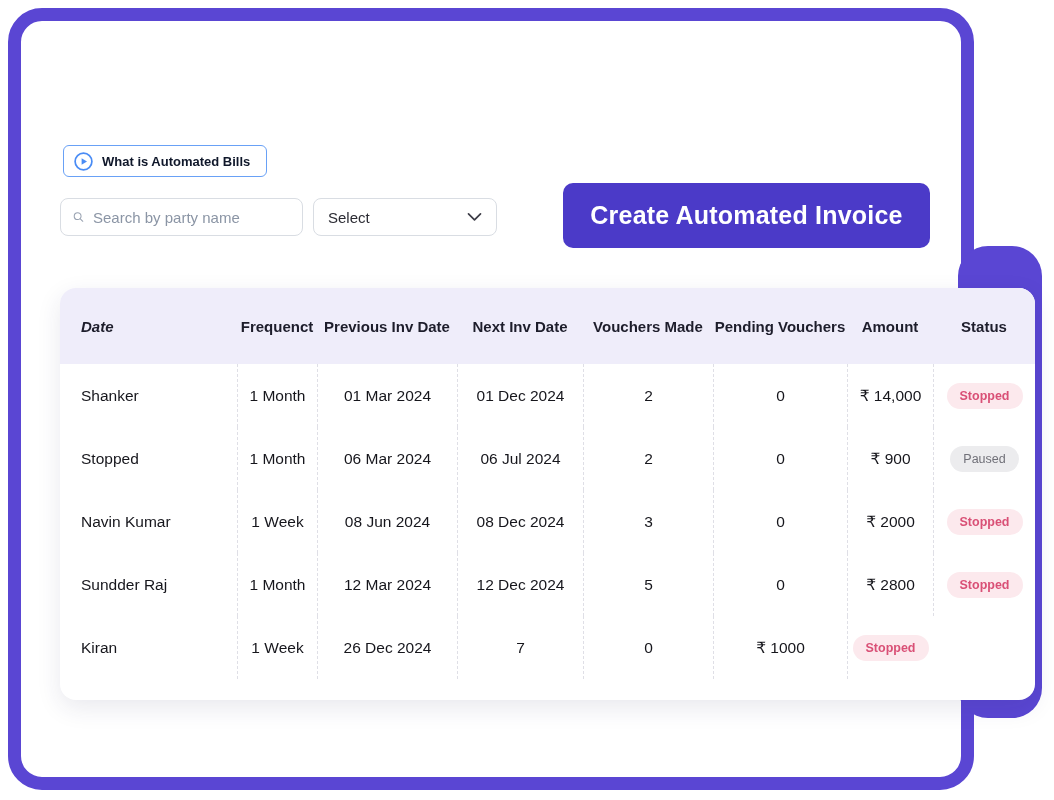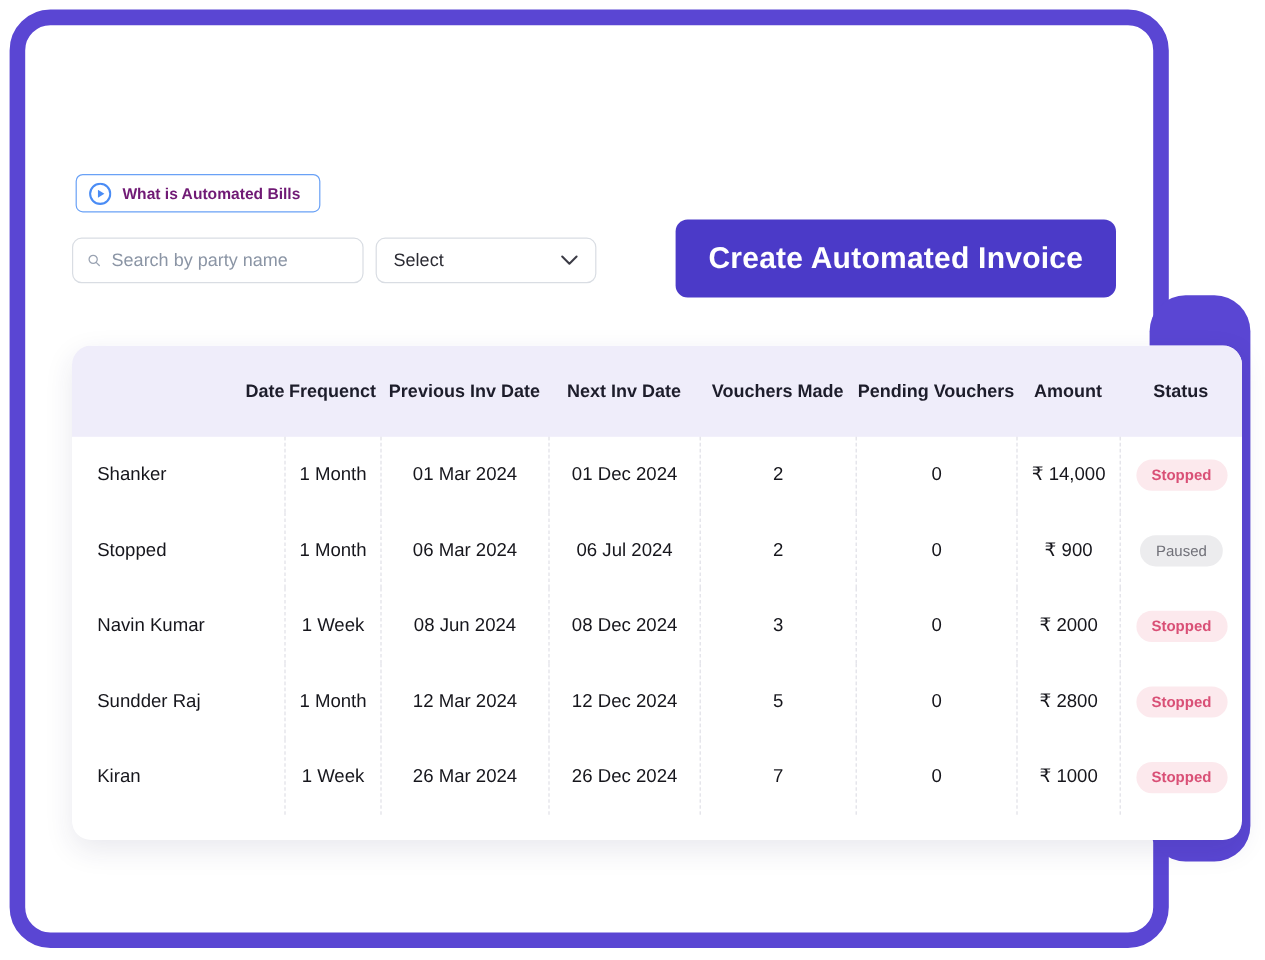--- a/index.html
+++ b/index.html
@@ -16,21 +16,21 @@
 
   
   .page-head { position:absolute; left:64px; top:64px; display:flex; align-items:center; gap:14px; }
   .back-arrow { width:22px; height:22px; display:flex; align-items:center; justify-content:center; cursor:pointer; }
   .page-title { font-size:15.5px; font-weight:700; color:#34445c; letter-spacing:.2px; }
 
   
   .help-btn { position:absolute; left:63px; top:145px; height:32px; padding:0 16px 0 10px;
               display:flex; align-items:center; gap:9px; background:#fff;
               border:1px solid #69a1f6; border-radius:6px; cursor:pointer; }
-  .help-btn span { font-size:13px; font-weight:700; color:#701a75; }
+  .help-btn span { font-size:13px; font-weight:700; color:#0f172a; }
 
   
   .search-box { position:absolute; left:60px; top:198px; width:243px; height:38px;
                 border:1px solid #d9dde3; border-radius:8px; background:#fff;
                 display:flex; align-items:center; padding:0 10px 0 12px; gap:9px; }
   .search-box input { border:none; outline:none; flex:1; font-size:15px; color:#333;
                       font-family:"Liberation Sans","DejaVu Sans",sans-serif; }
   .search-box input::placeholder { color:#8b95a5; }
 
   .select-box { position:absolute; left:313px; top:198px; width:184px; height:38px;
@@ -45,21 +45,21 @@
                 color:#ffffff; font-size:25px; font-weight:700; letter-spacing:.2px;
                 font-family:"Liberation Sans","DejaVu Sans",sans-serif; }
 
   
   .table-card { position:absolute; left:60px; top:288px; width:975px; height:412px;
                 background:#ffffff; border-radius:16px; overflow:hidden;
                 box-shadow:0 8px 24px rgba(40,40,90,.10); }
   .tgrid-head { display:grid; grid-template-columns:177px 80px 140px 126px 130px 134px 86px 102px;
                 align-items:center; height:76px; background:#efedfa; }
   .th { font-size:15px; font-weight:700; color:#1d1d2b; text-align:center; }
-  .th:first-child { text-align:right; padding-left:21px; }
+  .th:first-child { text-align:left; padding-left:21px;font-style:italic; }
   .trow { display:grid; grid-template-columns:177px 80px 140px 126px 130px 134px 86px 102px;
           align-items:center; height:63px; }
   .td { font-size:15.5px; color:#16161c; text-align:center; height:100%;
         display:flex; align-items:center; justify-content:center; }
   .td.first { justify-content:flex-start; padding-left:21px; }
   .trow .td + .td { border-left:1px dashed #dfdfe6; }
   .badge { display:inline-block; padding:6px 13px; border-radius:13px; font-size:12.5px; font-weight:700; }
   .badge.stopped { background:#fce9ed; color:#d95076; }
   .badge.paused  { background:#ececee; color:#707078; font-weight:400; }
 </style>
@@ -153,21 +153,20 @@
           <div class="td">5</div>
           <div class="td">0</div>
           <div class="td">₹ 2800</div>
           <div class="td">
             <span class="badge stopped">Stopped</span>
           </div>
         </div>
         <div class="trow">
           <div class="td first">Kiran</div>
           <div class="td">1 Week</div>
-          <div class="td">26 Mar 2024</div>
           <div class="td">26 Dec 2024</div>
           <div class="td">7</div>
           <div class="td">0</div>
           <div class="td">₹ 1000</div>
           <div class="td">
             <span class="badge stopped">Stopped</span>
           </div>
         </div>
       </div>
   </div>

